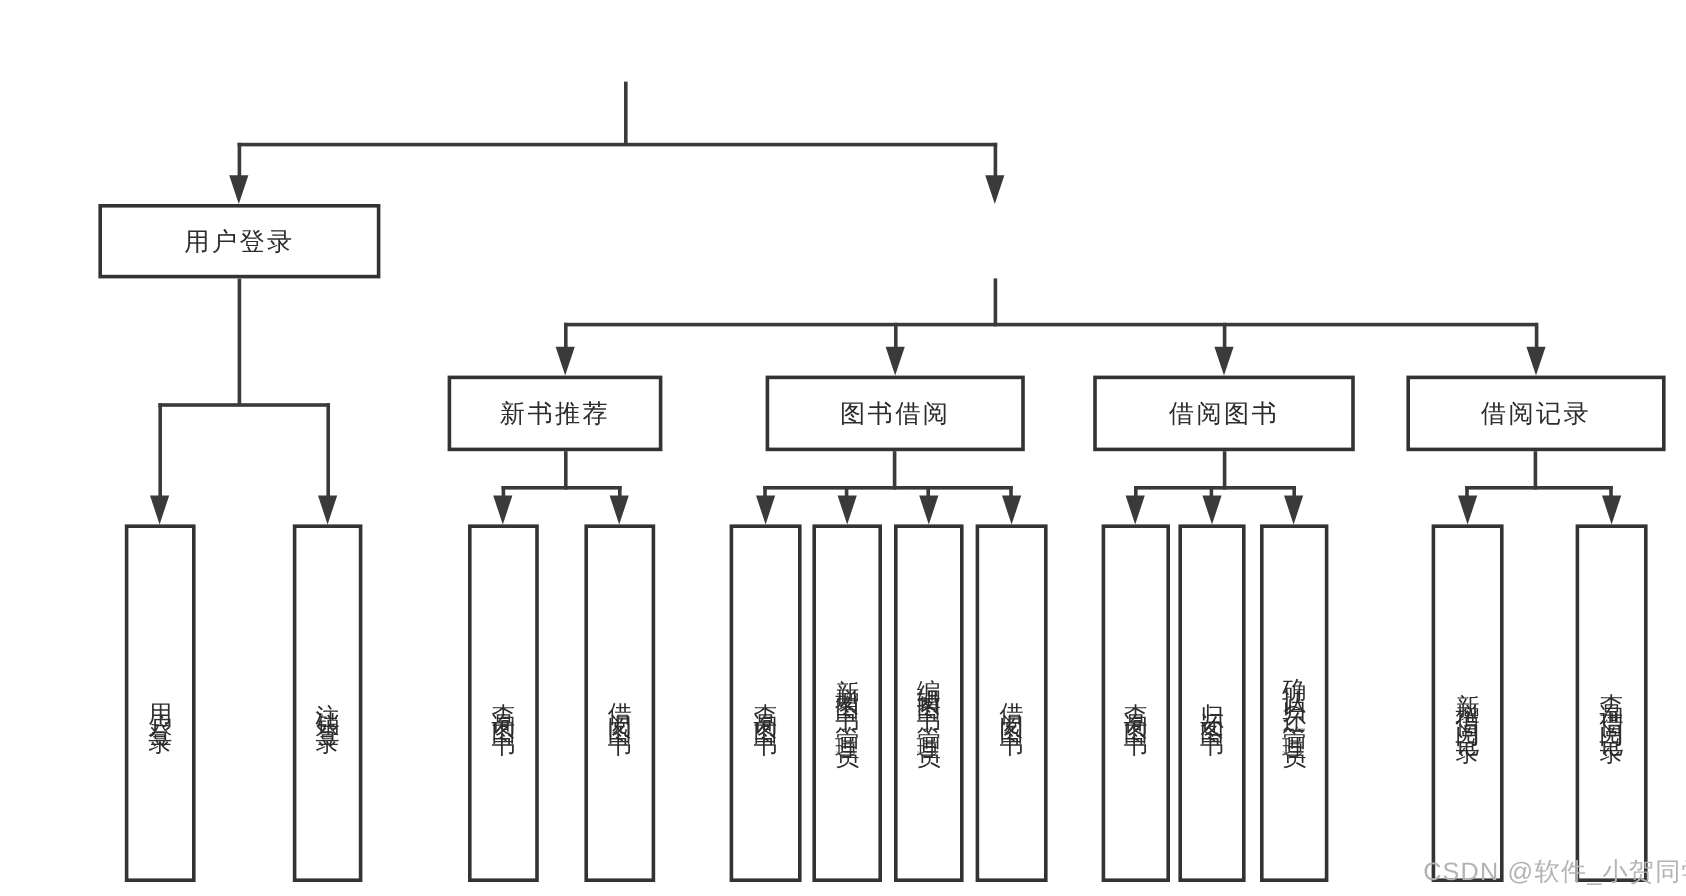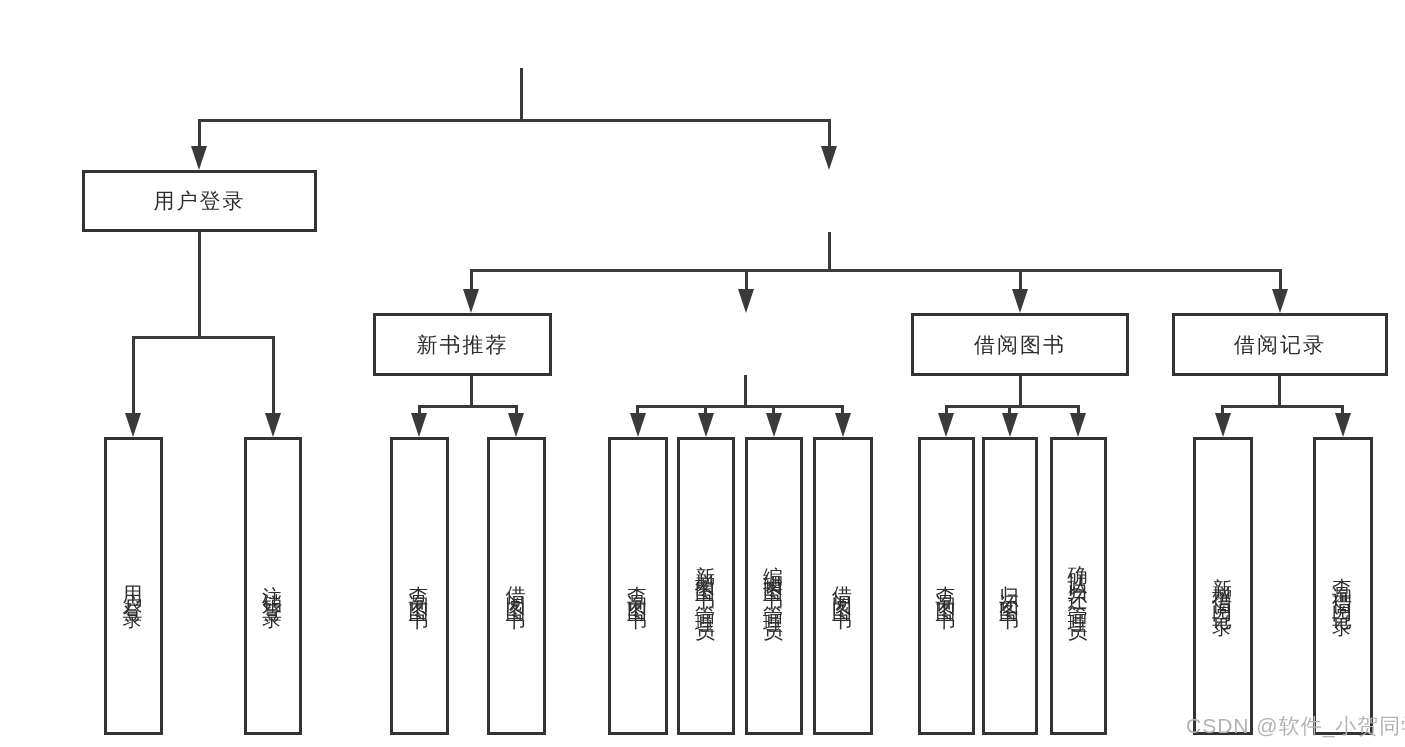--- a/index.html
+++ b/index.html
@@ -34,20 +34,21 @@
 </style>
 </head>
 <body>
 
 <div class="canvas">
 
 
   <div class="node" style="left:82px;top:170px;width:235px;height:62px;">用户登录</div>
 
   <div class="node" style="left:361px;top:313px;width:179px;height:63px;margin-left:12px;">新书推荐</div>
+  <div class="node" style="left:638px;top:313px;width:216px;height:63px;">图书借阅</div>
   <div class="node" style="left:911px;top:313px;width:218px;height:63px;">借阅图书</div>
   <div class="node" style="left:1172px;top:313px;width:216px;height:63px;">借阅记录</div>
 
   <div class="node leaf" style="left:104px;top:437px;width:59px;height:298px;">用户登录</div>
   <div class="node leaf" style="left:244px;top:437px;width:58px;height:298px;">注销登录</div>
 
   <div class="node leaf" style="left:390px;top:437px;width:59px;height:298px;">查询图书</div>
   <div class="node leaf" style="left:487px;top:437px;width:59px;height:298px;">借阅图书</div>
 
   <div class="node leaf" style="left:608px;top:437px;width:60px;height:298px;">查询图书</div>

